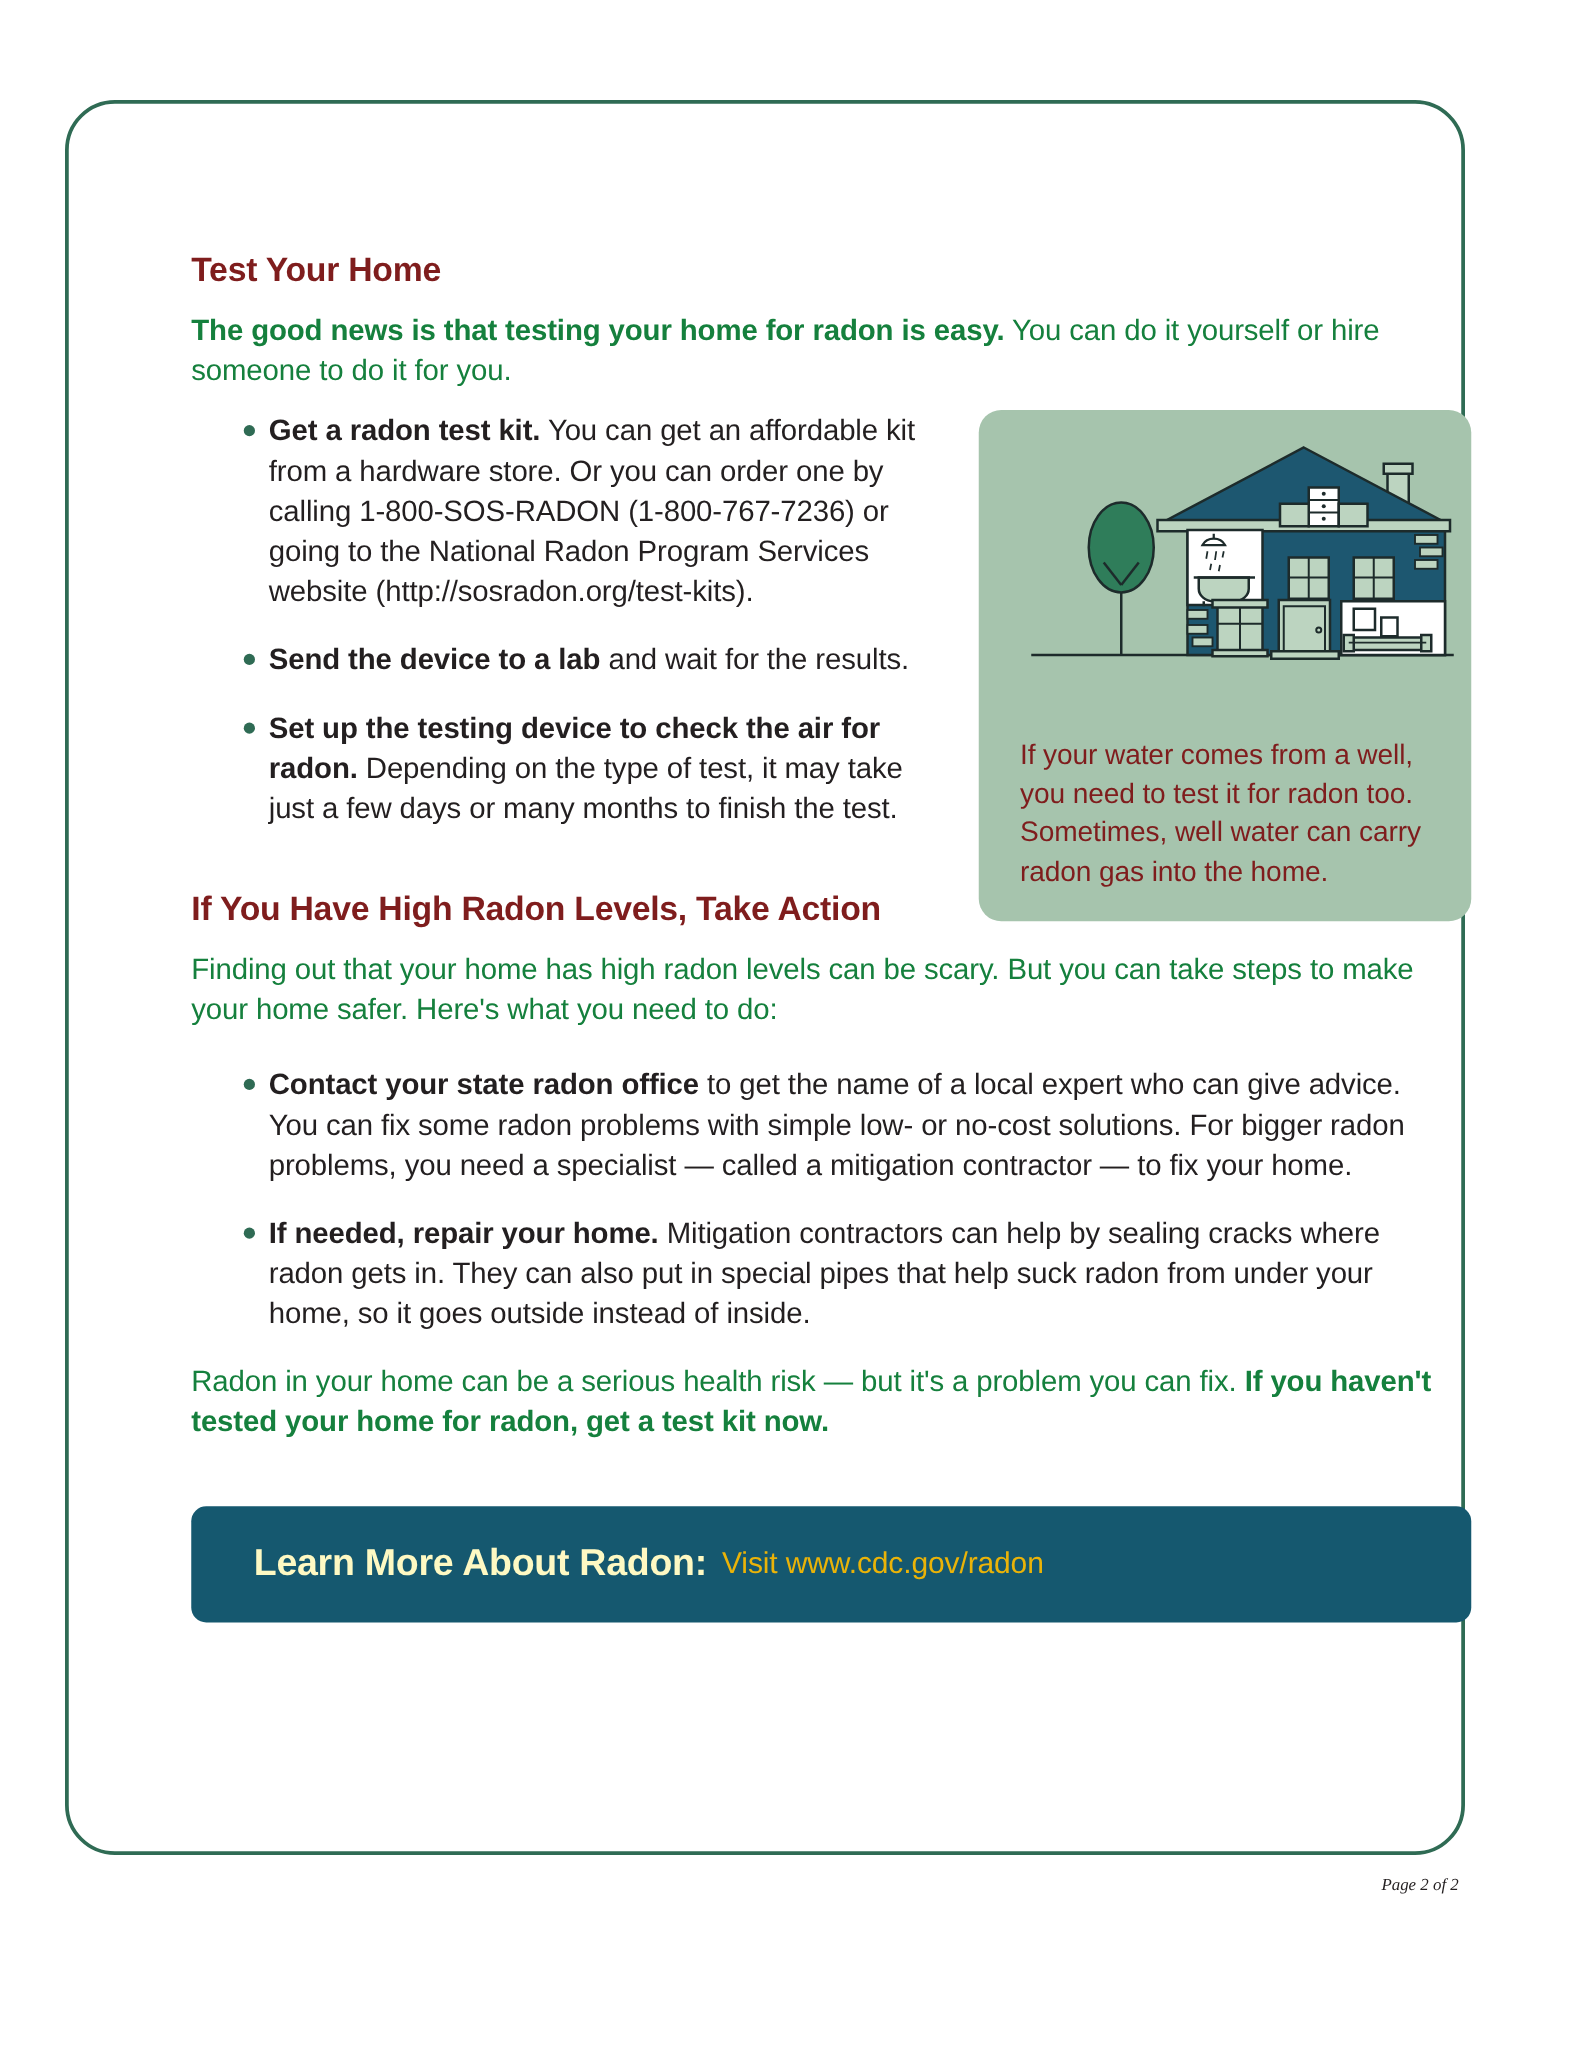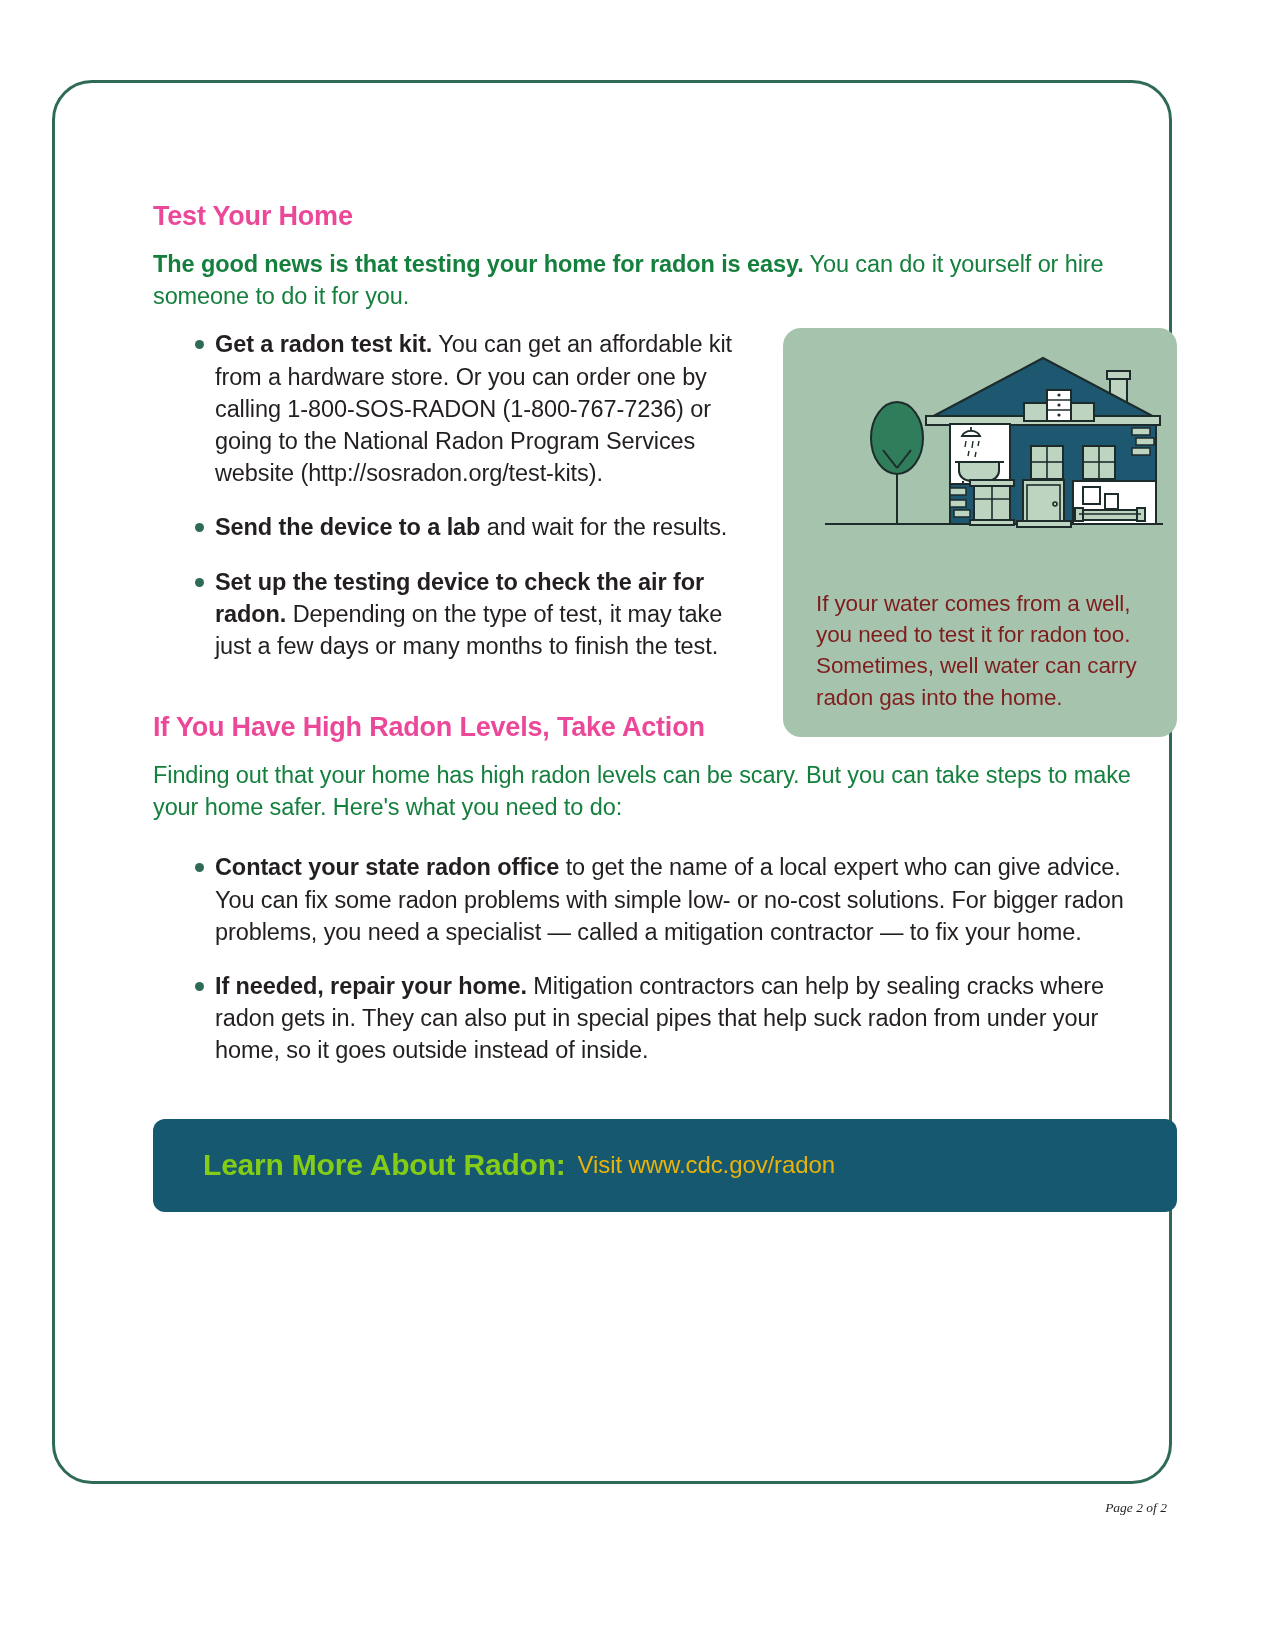--- a/index.html
+++ b/index.html
@@ -35,21 +35,21 @@
     position: absolute;
     left: 98px;
     top: 118px;
     width: 1024px;
   }
   h2.section-heading {
     font-size: 27px;
     font-weight: bold;
     letter-spacing: -0.2px;
     margin: 0 0 16px 0;
-    color: #ec4899;
+    color: #7f1d1d;
   }
   p.body-text {
     font-size: 23.5px;
     line-height: 1.37;
     margin: 0 0 16px 0;
     color: #15803d;
     letter-spacing: -0.1px;
   }
   b, strong { font-weight: bold; }
 
@@ -114,21 +114,21 @@
     margin-top: 52px;
     background: #15586f;
     border-radius: 12px;
     height: 93px;
     display: flex;
     align-items: center;
     padding-left: 50px;
     box-sizing: border-box;
   }
   .cta-title {
-    color: #84cc16;
+    color: #fef9c3;
     font-size: 30px;
     font-weight: bold;
     letter-spacing: -0.2px;
   }
   .cta-sub {
     color: #eab308;
     font-size: 24px;
     margin-left: 12px;
     letter-spacing: -0.1px;
   }
@@ -250,20 +250,21 @@
 
       <h2 class="section-heading" style="margin-top:50px;">If You Have High Radon Levels, Take Action</h2>
 
       <p class="body-text" style="margin-bottom:28px;">Finding out that your home has high radon levels can be scary. But you can take steps to make your home safer. Here's what you need to do:</p>
 
       <ul class="bullets">
         <li><b>Contact your state radon office</b><span> to get the name of a local expert who can give advice. You can fix some radon problems with simple low- or no-cost solutions. For bigger radon problems, you need a specialist — called a mitigation contractor — to fix your home.</span></li>
         <li><b>If needed, repair your home.</b><span> Mitigation contractors can help by sealing cracks where radon gets in. They can also put in special pipes that help suck radon from under your home, so it goes outside instead of inside.</span></li>
       </ul>
 
+      <p class="body-text" style="margin-top:22px;"><span>Radon in your home can be a serious health risk — but it's a problem you can fix. </span><b>If you haven't tested your home for radon, get a test kit now.</b></p>
 
       <div class="cta">
         <span class="cta-title">Learn More About Radon:</span>
         <span class="cta-sub">Visit www.cdc.gov/radon</span>
       </div>
 
     </div>
   </div>
 
   <div class="footer">Page 2 of 2</div>

